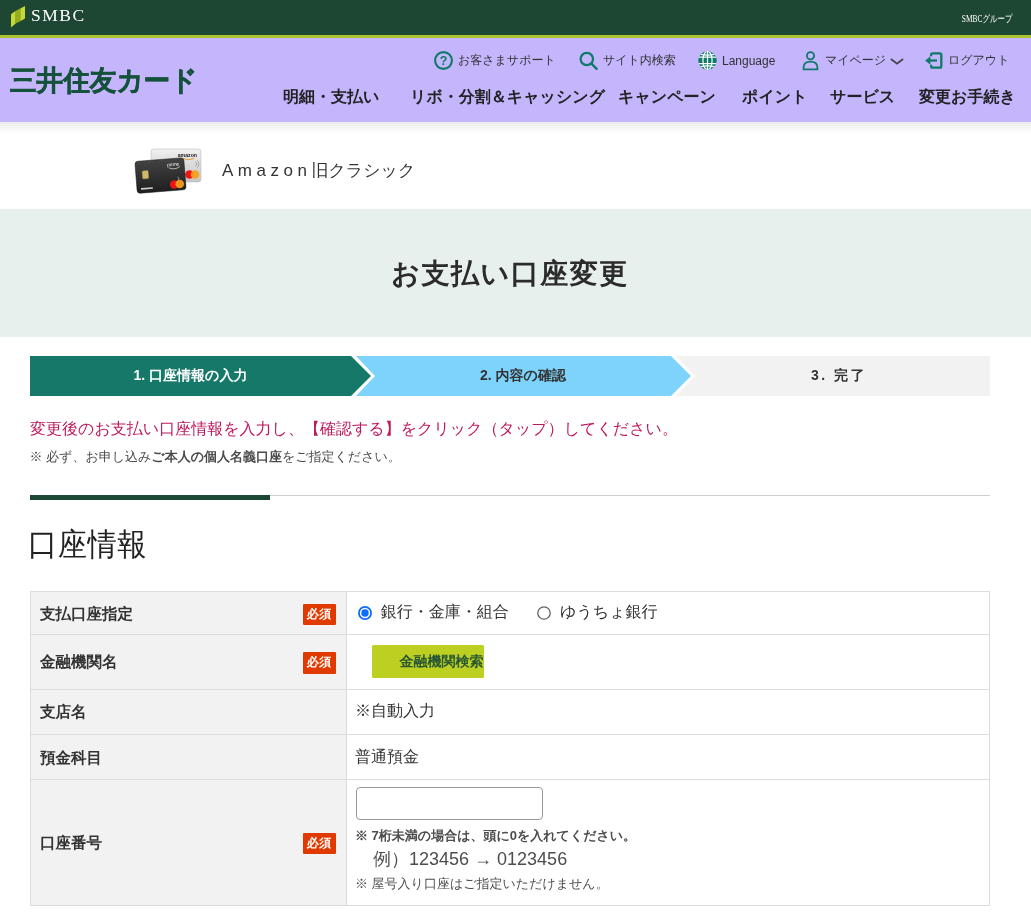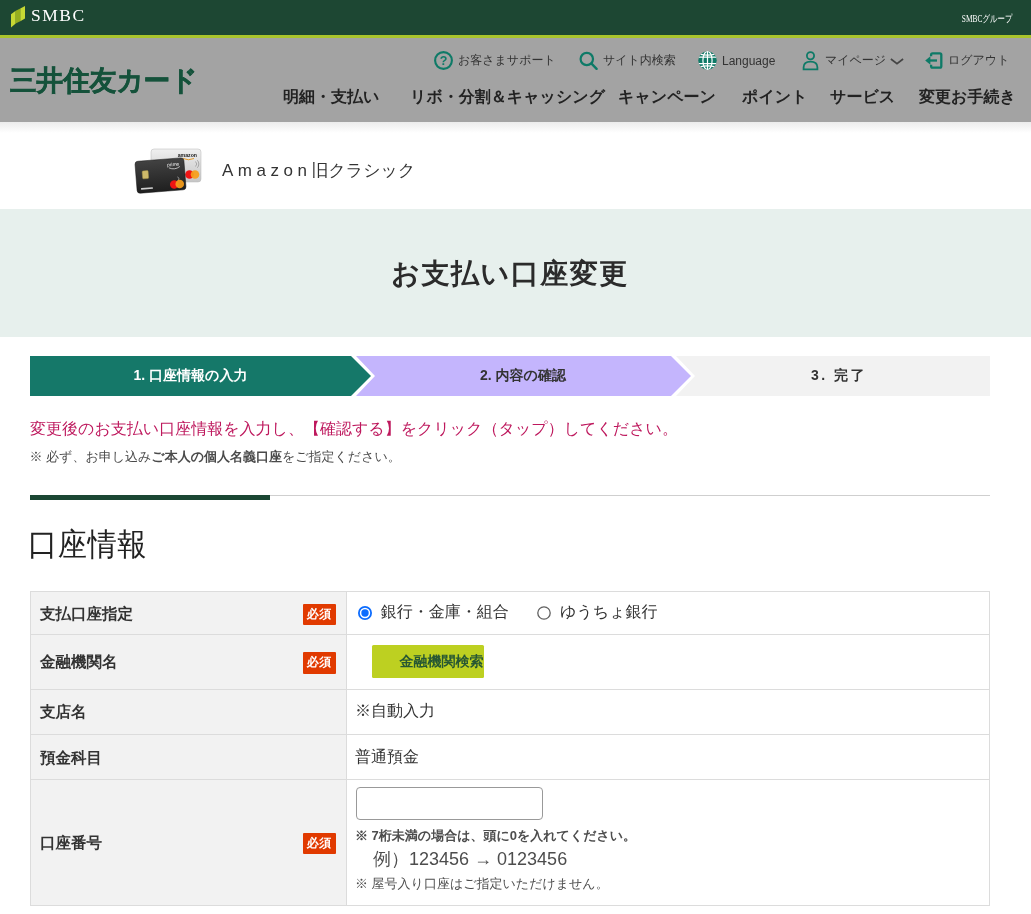--- a/index.html
+++ b/index.html
@@ -5,42 +5,42 @@
 *{margin:0;padding:0;box-sizing:border-box}
 html,body{width:1031px;background:#fff;font-family:"Liberation Sans",sans-serif;color:#333}
 body{position:relative;height:914px;overflow:hidden}
 
 .topbar{position:absolute;left:0;top:0;width:1031px;height:38px;background:#1d4733;border-bottom:3px solid #a9c42c;height:37.5px}
 .smbc{position:absolute;left:11px;top:6px;display:flex;height:23px}
 .smbc svg{display:block}
 .smbc .txt{font-family:"Liberation Serif",serif;font-size:17.5px;letter-spacing:1.5px;color:#fff;margin-left:6px;line-height:18px}
 .smbcgroup{position:absolute;right:19px;top:12px;font-family:"Liberation Serif",serif;font-size:10px;color:#fff;letter-spacing:0px;transform:scaleX(0.74);transform-origin:100% 50%}
 
-.header{position:absolute;left:0;top:37.5px;width:1031px;height:98px;background:#a3a3a3;border-bottom:1px solid #d9d9d9}
+.header{position:absolute;left:0;top:37.5px;width:1031px;height:98px;background:#c4b5fd;border-bottom:1px solid #d9d9d9}
 .sitelogo{position:absolute;left:10px;top:24px;font-size:28px;font-weight:bold;color:#15523b;letter-spacing:0px;transform:scaleX(0.95);transform-origin:0 50%;-webkit-text-stroke:0.5px #15523b}
 .util{position:absolute;top:12px;left:0;width:1031px;height:22px;font-size:12px;color:#333}
 .uitem{position:absolute;display:flex;align-items:center;height:22px}
 .uitem svg{display:block}
 .uitem .t{margin-left:5px}
 .nav{position:absolute;top:48px;left:0;width:1031px;height:24px;font-size:16px;font-weight:bold;color:#222}
 .nitem{position:absolute;top:1px;white-space:nowrap}
 
 .cardstrip{position:absolute;left:0;top:121.5px;width:1031px;height:87.5px;background:#fff}
 .cardstrip .grad{position:absolute;left:0;top:0;width:100%;height:11px;background:linear-gradient(#ececec,#ffffff)}
 .cardimg{position:absolute;left:133px;top:19px}
 .cardname{position:absolute;left:222px;top:37px;font-size:17px;color:#333;letter-spacing:0px}
 .cardname .lat{letter-spacing:4.5px}
 
 .band{position:absolute;left:0;top:209px;width:1031px;height:128px;background:#e7f0ed}
 .band h1{position:absolute;left:30px;width:960px;top:46px;text-align:center;font-size:28px;font-weight:bold;color:#2b2b2b;letter-spacing:1.5px}
 
 .steps{position:absolute;left:0;top:356px;width:1031px;height:40px}
 .step{position:absolute;top:0;height:40px;display:flex;align-items:center;justify-content:center;font-size:14px;font-weight:bold}
 .step1{left:30px;width:341px;background:#157869;color:#fff;clip-path:polygon(0 0,321px 0,100% 50%,321px 100%,0 100%);padding-right:20px}
-.step2{left:356px;width:335px;background:#c4b5fd;color:#333;clip-path:polygon(0 0,315px 0,100% 50%,315px 100%,0 100%,19px 50%);padding-left:19px;padding-right:20px}
+.step2{left:356px;width:335px;background:#7dd3fc;color:#333;clip-path:polygon(0 0,315px 0,100% 50%,315px 100%,0 100%,19px 50%);padding-left:19px;padding-right:20px}
 .step3{left:676px;width:314px;background:#f2f2f2;color:#333;clip-path:polygon(0 0,100% 0,100% 100%,0 100%,19px 50%);padding-left:19px;letter-spacing:2.5px;padding-right:7px}
 
 .intro{position:absolute;left:30px;top:419px;font-size:16px;color:#be185d}
 .intronote{position:absolute;left:29.5px;top:448px;font-size:13px;color:#4a4a4a}
 
 .sect-rule{position:absolute;left:30px;top:494.5px;width:960px;border-top:1px solid #cfcfcf}
 .sect-rule .bar{position:absolute;left:0;top:-1px;width:240px;height:5px;background:#1b4733}
 .sect-title{position:absolute;left:28px;top:524px;font-size:31.5px;font-weight:normal;color:#222;letter-spacing:0.5px;transform:scaleX(0.93);transform-origin:0 50%}
 
 .tbl{position:absolute;left:30px;top:591px;width:960px;border:1px solid #dcdcdc;border-collapse:collapse}

